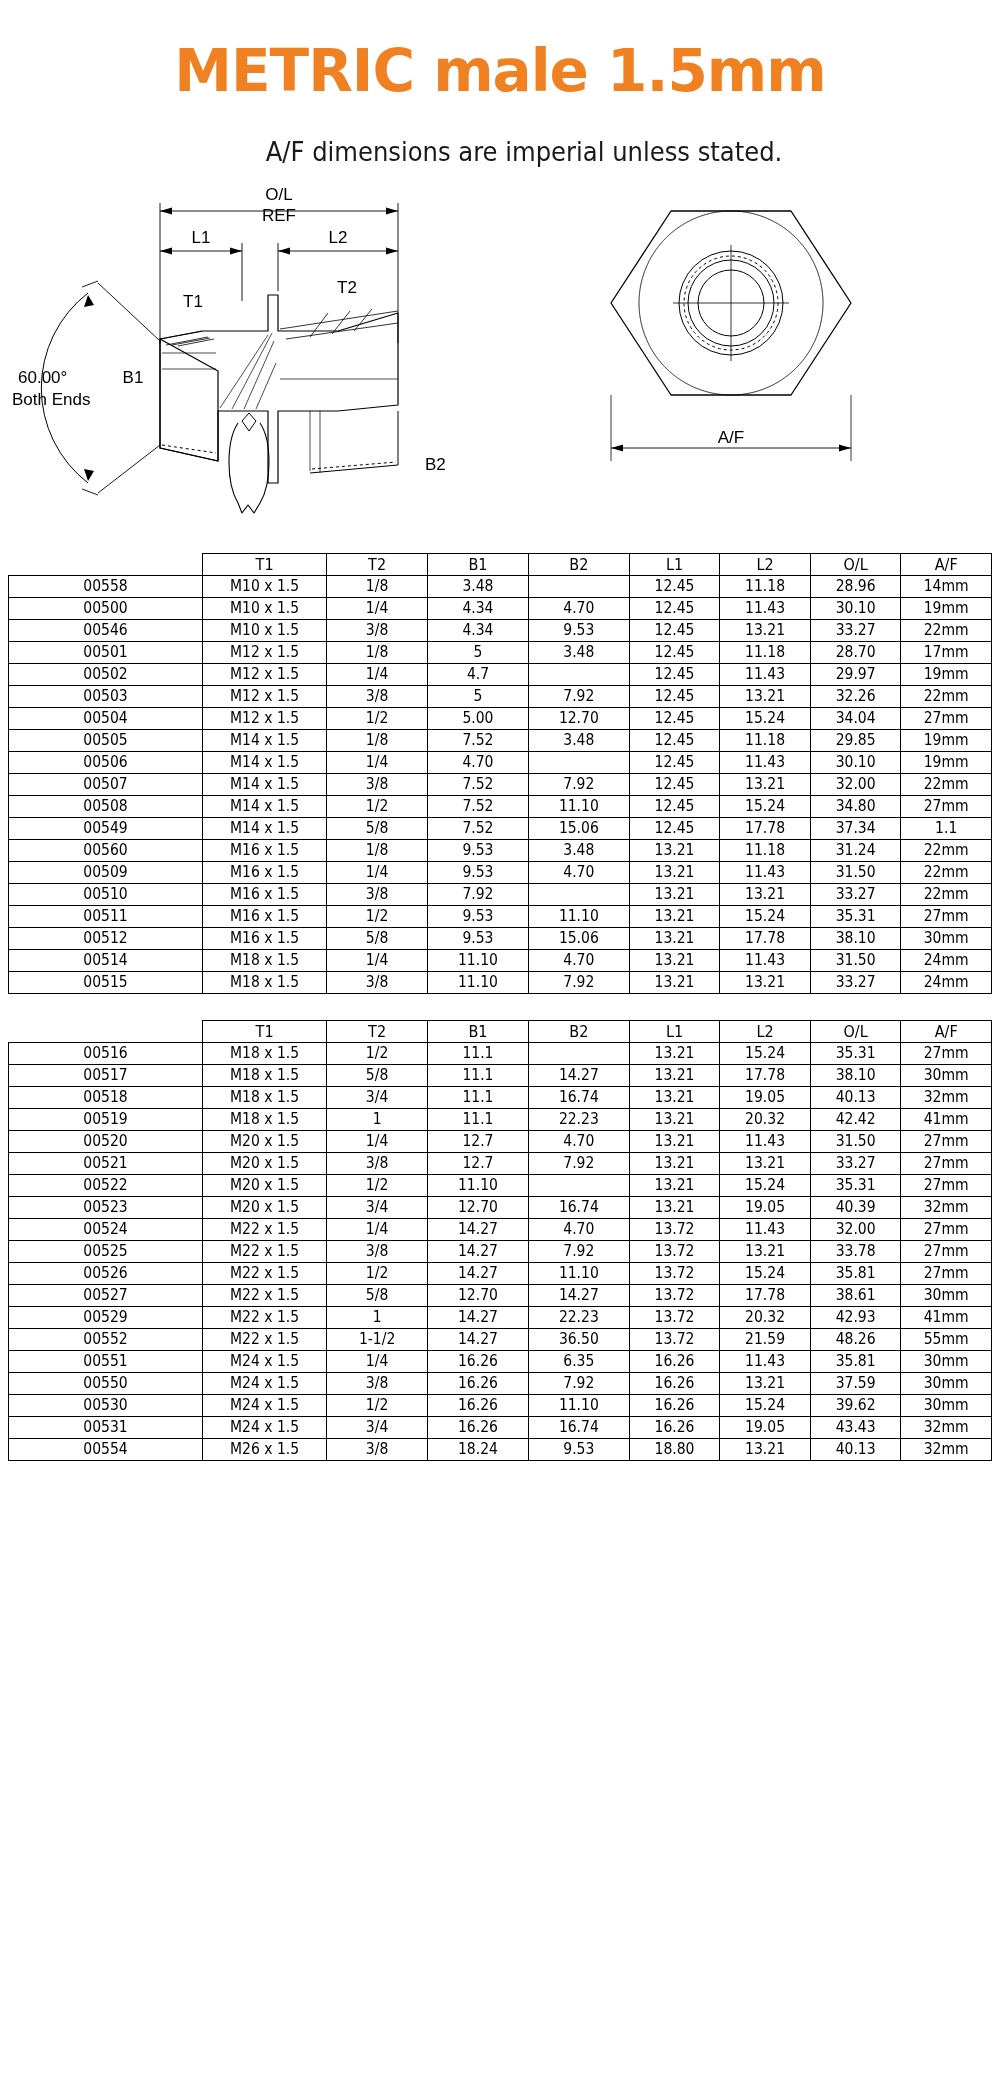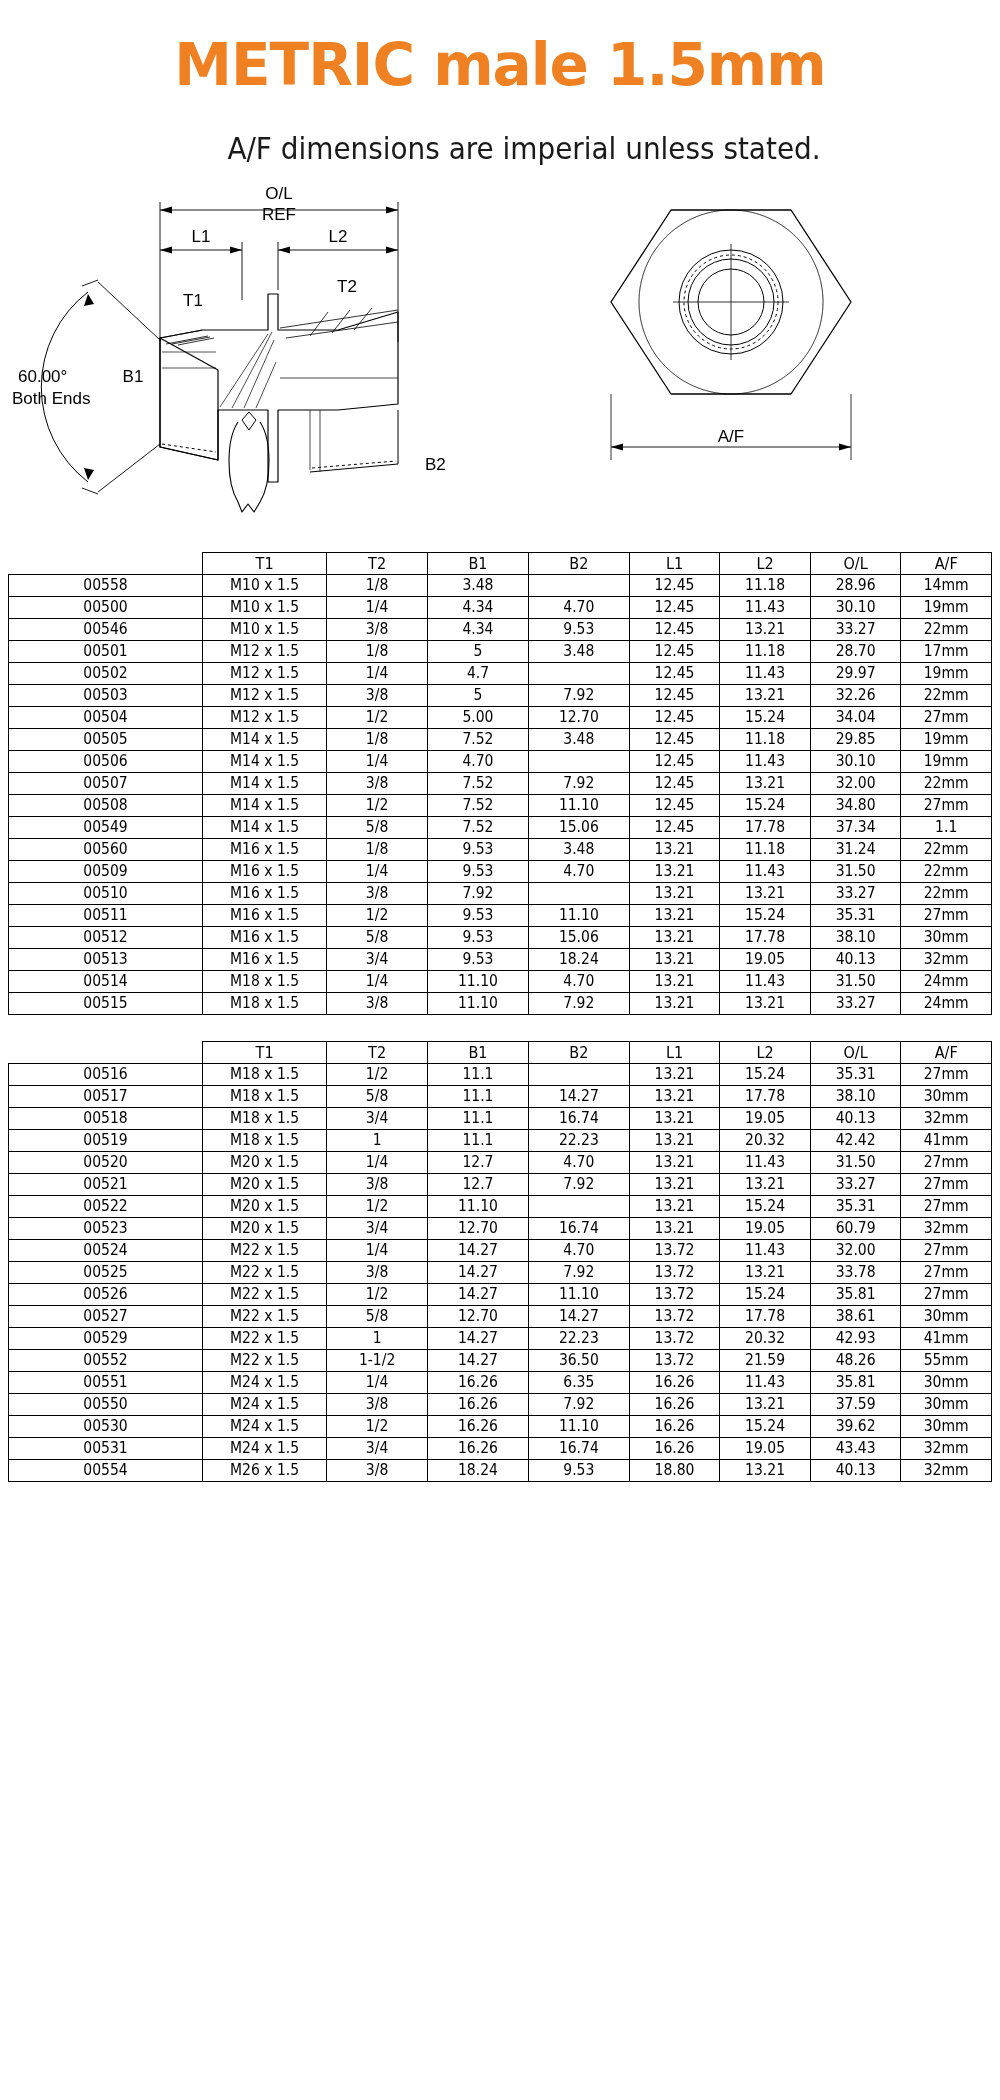--- a/index.html
+++ b/index.html
@@ -18,26 +18,26 @@
 
   
   .header { padding-top: 28px; }
   .title {
     text-align: center;
     color: #ef8123;
     font-weight: bold;
     font-size: 58px;
     line-height: 1.10;
     letter-spacing: -1px;
-    margin: 6px 60px;
+    margin: 12px 60px;
     font-family: "DejaVu Sans", sans-serif;
   }
   .subtitle {
     text-align: center;
-    font-size: 31px;
+    font-size: 27px;
     color: #1a1a1a;
     margin-top: 32px;
     font-family: "DejaVu Sans Condensed", "DejaVu Sans", sans-serif;
     font-weight: 400;
     padding-left: 48px;
   }
 
   
   .drawings {
     position: relative;
@@ -433,31 +433,20 @@
           <td>M16 x 1.5</td>
           <td>5/8</td>
           <td>9.53</td>
           <td>15.06</td>
           <td>13.21</td>
           <td>17.78</td>
           <td>38.10</td>
           <td>30mm</td>
         </tr>
         <tr>
-          <td class="c-part">00513</td>
-          <td>M16 x 1.5</td>
-          <td>3/4</td>
-          <td>9.53</td>
-          <td>18.24</td>
-          <td>13.21</td>
-          <td>19.05</td>
-          <td>40.13</td>
-          <td>32mm</td>
-        </tr>
-        <tr>
           <td class="c-part">00514</td>
           <td>M18 x 1.5</td>
           <td>1/4</td>
           <td>11.10</td>
           <td>4.70</td>
           <td>13.21</td>
           <td>11.43</td>
           <td>31.50</td>
           <td>24mm</td>
         </tr>
@@ -583,21 +572,21 @@
           <td>27mm</td>
         </tr>
         <tr>
           <td class="c-part">00523</td>
           <td>M20 x 1.5</td>
           <td>3/4</td>
           <td>12.70</td>
           <td>16.74</td>
           <td>13.21</td>
           <td>19.05</td>
-          <td>60.79</td>
+          <td>40.39</td>
           <td>32mm</td>
         </tr>
         <tr>
           <td class="c-part">00524</td>
           <td>M22 x 1.5</td>
           <td>1/4</td>
           <td>14.27</td>
           <td>4.70</td>
           <td>13.72</td>
           <td>11.43</td>

